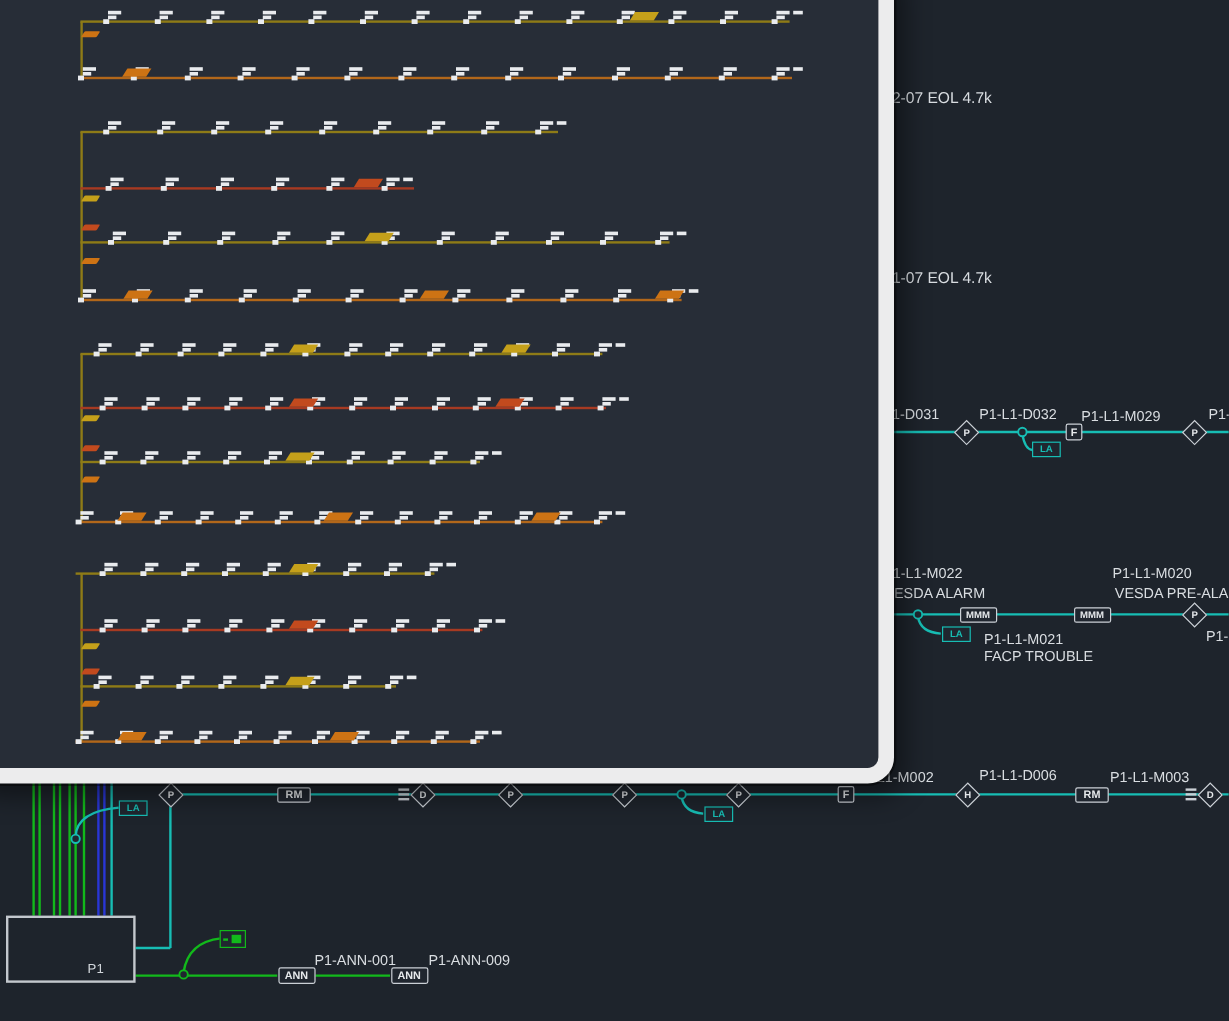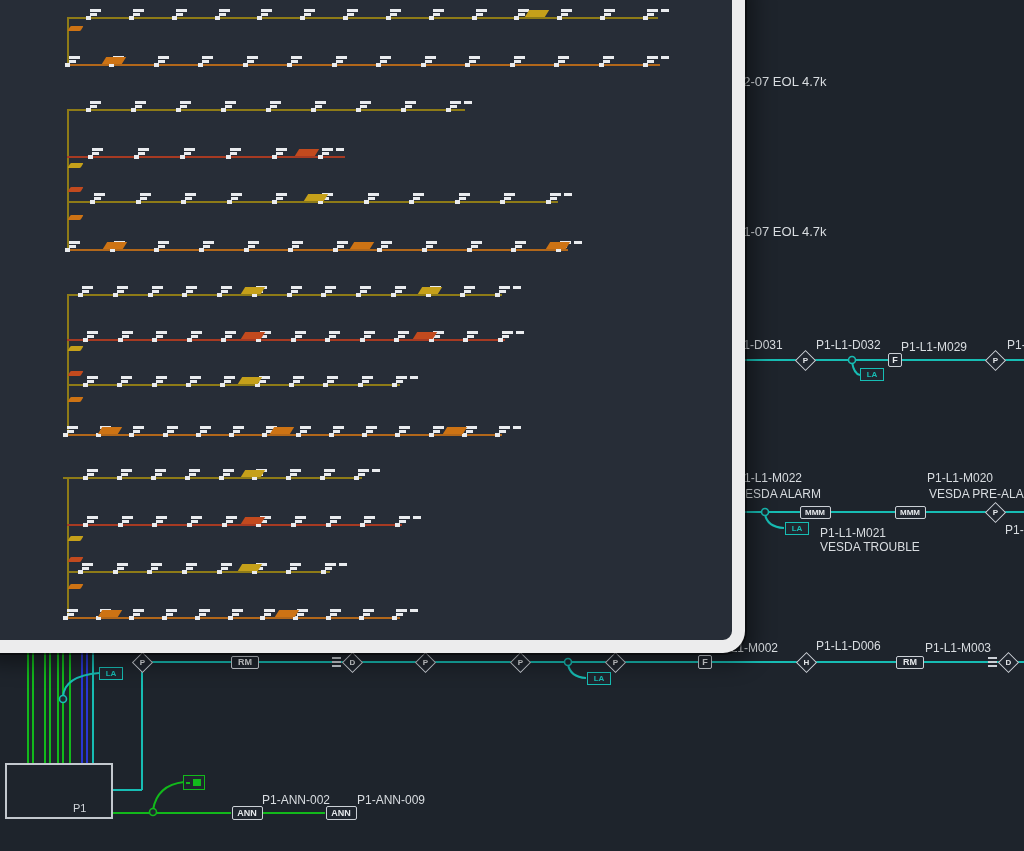--- a/index.html
+++ b/index.html
@@ -627,28 +627,28 @@
   </div>
 <div class="lbl" style="left: 736px; top: 75px; font-size: 13px;">02-07 EOL 4.7k</div>
     <div class="lbl" style="left: 736px; top: 225px; font-size: 13px;">01-07 EOL 4.7k</div>
     <div class="lbl" style="left: 718px; top: 339px; font-size: 12px;">P1-L1-D031</div>
     <div class="lbl" style="left: 816px; top: 339px; font-size: 12px;">P1-L1-D032</div>
     <div class="lbl" style="left: 901px; top: 341px; font-size: 12px;">P1-L1-M029</div>
     <div class="lbl" style="left: 1007px; top: 339px; font-size: 12px;">P1-</div>
     <div class="lbl" style="left: 736px; top: 472px; font-size: 12px;">P1-L1-M022</div>
     <div class="lbl" style="left: 737px; top: 488px; font-size: 12px;">VESDA ALARM</div>
     <div class="lbl" style="left: 820px; top: 527px; font-size: 12px;">P1-L1-M021</div>
-    <div class="lbl" style="left: 820px; top: 541px; font-size: 12px;">VESDA TROUBLE</div>
+    <div class="lbl" style="left: 820px; top: 541px; font-size: 12px;">FACP TROUBLE</div>
     <div class="lbl" style="left: 927px; top: 472px; font-size: 12px;">P1-L1-M020</div>
     <div class="lbl" style="left: 929px; top: 488px; font-size: 12px;">VESDA PRE-ALARM</div>
     <div class="lbl" style="left: 1005px; top: 524px; font-size: 12px;">P1-</div>
     <div class="lbl" style="left: 712px; top: 642px; font-size: 12px;">P1-L1-M002</div>
     <div class="lbl" style="left: 816px; top: 640px; font-size: 12px;">P1-L1-D006</div>
     <div class="lbl" style="left: 925px; top: 642px; font-size: 12px;">P1-L1-M003</div>
-    <div class="lbl" style="left: 262px; top: 794px; font-size: 12px;">P1-ANN-002</div>
+    <div class="lbl" style="left: 262px; top: 794px; font-size: 12px;">P1-ANN-001</div>
     <div class="lbl" style="left: 357px; top: 794px; font-size: 12px;">P1-ANN-009</div>
     <div class="diamond" style="left: 797.5px; top: 352.5px;">
       <span>P</span>
     </div>
     <div class="diamond" style="left: 987.5px; top: 352.5px;">
       <span>P</span>
     </div>
     <div class="wbox" style="left: 888px; top: 353px; width: 14px; height: 14px; font-size: 9px;">F</div>
     <div class="latag" style="left: 860px; top: 367.5px; width: 24px; height: 13px;">LA</div>
     <div class="wbox" style="left: 799.5px; top: 505.5px; width: 31px; height: 13px; font-size: 8px;">MMM</div>

